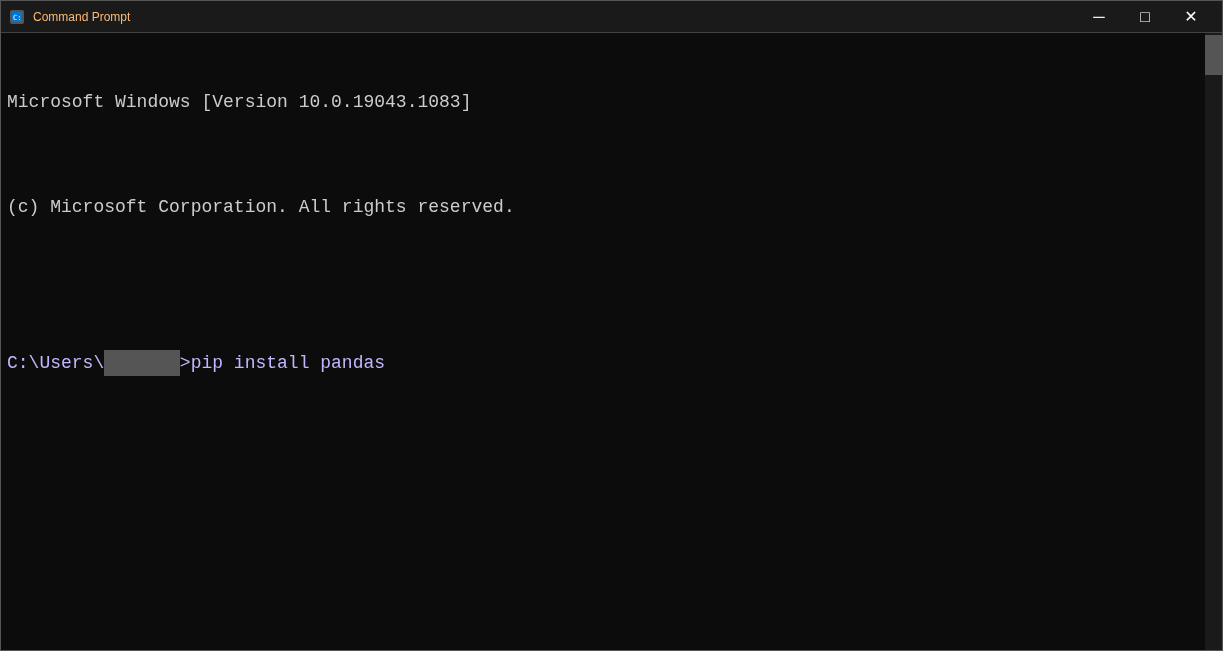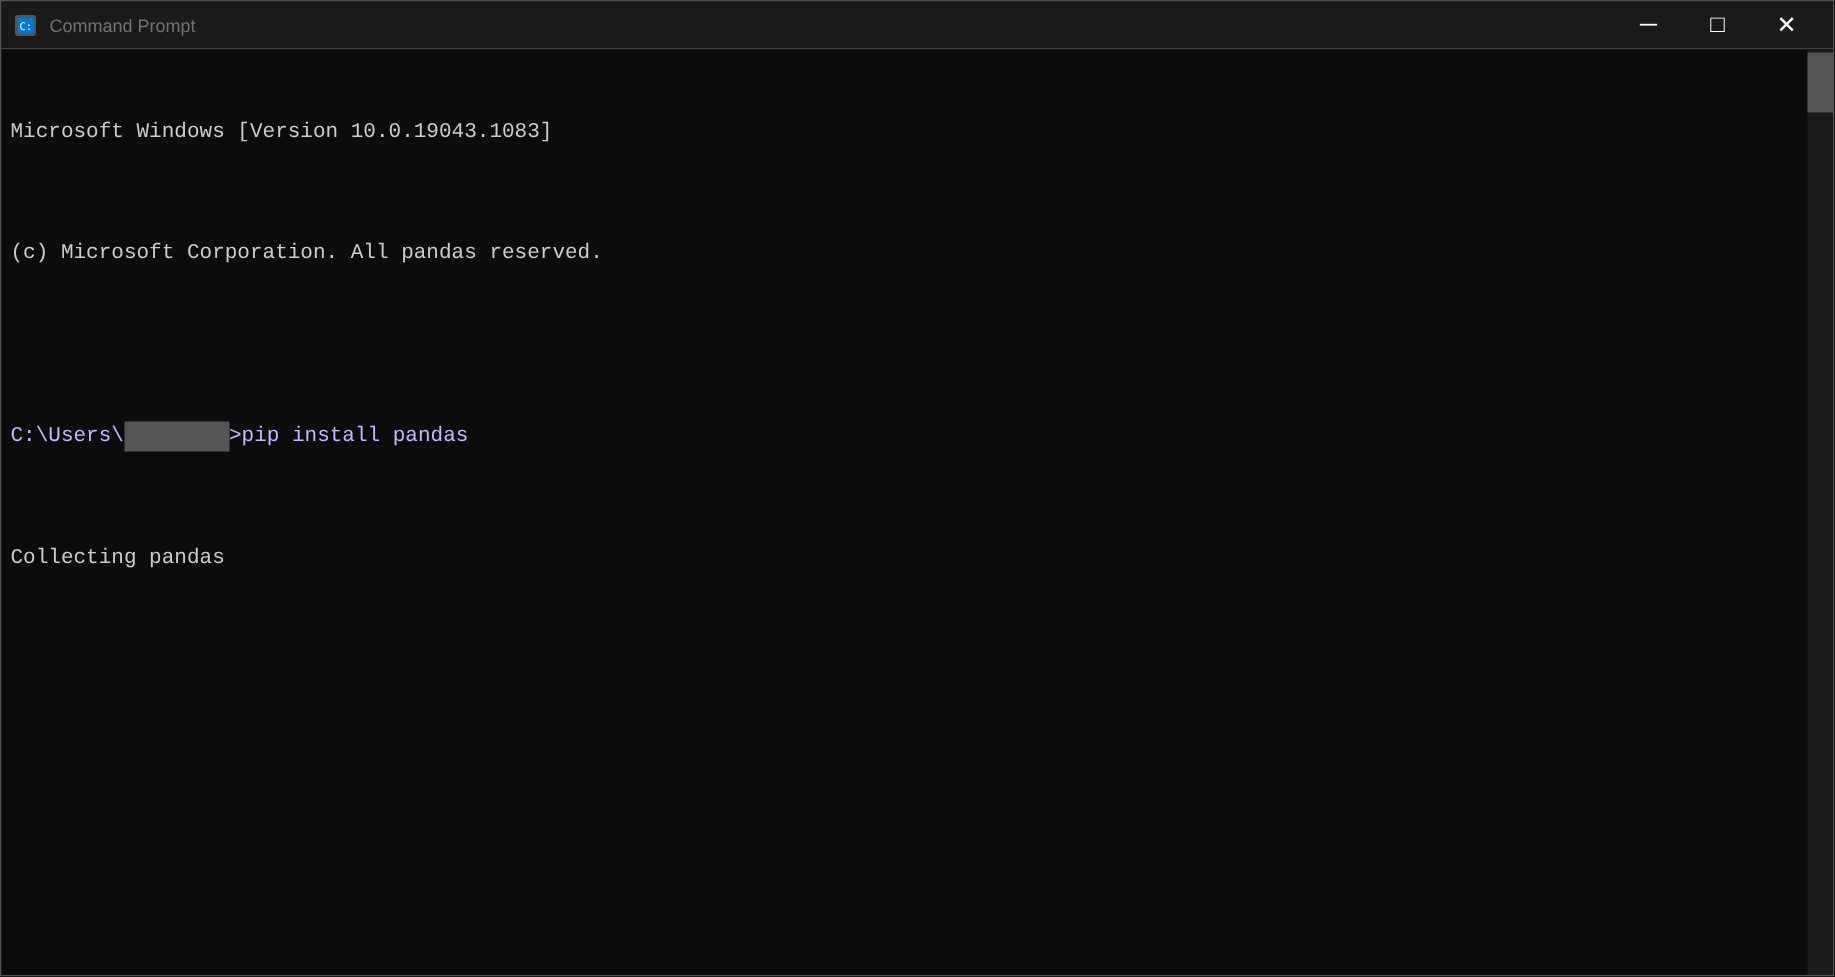--- a/index.html
+++ b/index.html
@@ -37,21 +37,21 @@
       height: 14px;
       background: #555;
       border-radius: 2px;
       display: flex;
       align-items: center;
       justify-content: center;
     }
 
     .title-bar-text {
       flex: 1;
-      color: #737373;
+      color: #fdba74;
       font-size: 12px;
       font-family: 'Segoe UI', Arial, sans-serif;
     }
 
     .title-bar-controls {
       display: flex;
       gap: 0;
     }
 
     .title-bar-btn {
@@ -73,21 +73,21 @@
       background: #0c0c0c;
       display: flex;
       overflow: hidden;
     }
 
     .console-content {
       flex: 1;
       padding: 4px 6px;
       overflow: hidden;
       color: #cccccc;
-      font-size: 14px;
+      font-size: 18px;
       line-height: 1.45;
       white-space: pre-wrap;
       word-break: break-all;
     }
 
     .scrollbar {
       width: 17px;
       background: #1a1a1a;
       display: flex;
       flex-direction: column;
@@ -138,24 +138,24 @@
     <div class="title-bar-controls">
       <button class="title-bar-btn">─</button>
       <button class="title-bar-btn">□</button>
       <button class="title-bar-btn close">✕</button>
     </div>
   </div>
 
   <div class="console-area">
     <div class="console-content">
       <span class="line white">Microsoft Windows [Version 10.0.19043.1083]</span><br>
-      <span class="line white">(c) Microsoft Corporation. All pandas reserved.</span><br>
+      <span class="line white">(c) Microsoft Corporation. All rights reserved.</span><br>
       <br>
       <span class="line prompt-line">C:\Users\<span class="username-block">&nbsp;&nbsp;&nbsp;&nbsp;&nbsp;&nbsp;&nbsp;</span>&gt;pip install pandas</span><br>
-      <span class="line white">Collecting pandas</span><br>
+      <br>
       <br>
       <br>
       <br>
       <br>
       <br>
       <br>
       <br>
       <br>
       <br>
       <br>

